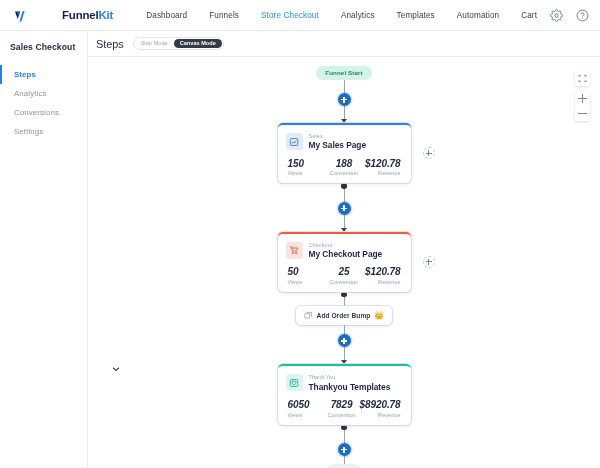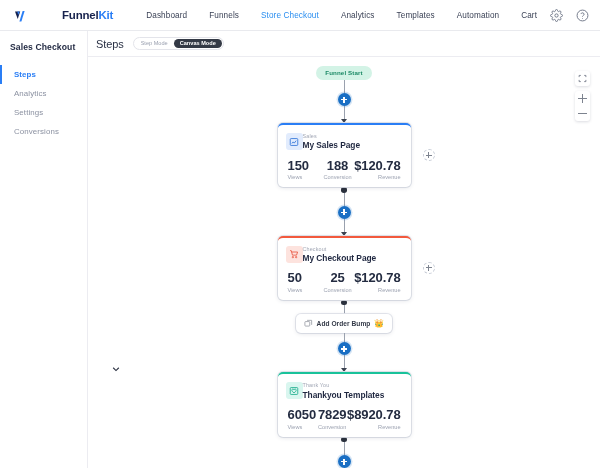--- a/index.html
+++ b/index.html
@@ -193,37 +193,37 @@
     border-radius: 5px;
     box-shadow: 0 1px 4px rgba(40,50,80,.13), 0 0 0 1px rgba(225,228,235,.9);
     border-top: 2.4px solid #2a7ef5;
     padding: 7px 8px 7px 8px;
     position: relative;
   }
   .card.sales    { border-top-color: #2a7ef5; }
   .card.checkout { border-top-color: #f2593d; }
   .card.thankyou { border-top-color: #19c29a; }
 
-  .card-head { display: flex; align-items: center; }
+  .card-head { display: flex; align-items: center; gap: 6px; }
   .card-ico {
     width: 17px; height: 17px; border-radius: 3px;
     display: flex; align-items: center; justify-content: center;
     flex: 0 0 17px;
   }
   .card-ico.sales    { background: #e2ecfd; color: #2a6fd6; }
   .card-ico.checkout { background: #fde3de; color: #e8503a; }
   .card-ico.thankyou { background: #d9f6ef; color: #15ab89; }
   .card-kind { font-size: 5.4px; color: #a0a6b4; letter-spacing: 0.15px; line-height: 1.5;}
   .card-name { font-size: 8.4px; font-weight: bold; color: #1f2740; letter-spacing: -0.05px; line-height:1.25;}
 
   .stats { display: flex; margin-top: 7px; }
   .stat { flex: 1; text-align: center; }
   .stat:first-child { text-align: left; padding-left: 2px; }
   .stat:last-child  { text-align: right; padding-right: 2px; }
-  .stat-v { font-size: 13px; font-weight: bold; color: #242c41; letter-spacing: -0.1px;}
+  .stat-v { font-size: 10px; font-weight: bold; color: #242c41; letter-spacing: -0.1px; font-style: italic;}
   .stat-l { font-size: 5.6px; color: #9ca2b1; margin-top: 1.5px; }
 
   .side-add {
     position: absolute; right: -24px; top: 50%; transform: translateY(-50%);
     width: 12px; height: 12px; border-radius: 50%;
     background: #fff; border: 1px dashed #c7ccd6;
     display: flex; align-items: center; justify-content: center;
     cursor: pointer; color: #7d838f;
   }
   .side-add .ph { position:absolute; width:6px; height:1px; background:#7d838f; }
@@ -284,22 +284,22 @@
     </div>
   </div>
 </div>
 
 <div id="body">
 
   <div id="sidebar">
     <div id="sidebar-title">Sales Checkout</div>
     <div class="side-item active">Steps</div>
     <div class="side-item">Analytics</div>
+    <div class="side-item">Conversions</div>
     <div class="side-item">Settings</div>
-    <div class="side-item">Conversions</div>
   </div>
 
   <div id="canvas-col">
 
     <div id="steps-bar">
       <div id="steps-title">Steps</div>
       <div id="mode-toggle">
         <div class="mode-btn">Step Mode</div>
         <div class="mode-btn active">Canvas Mode</div>
       </div>

